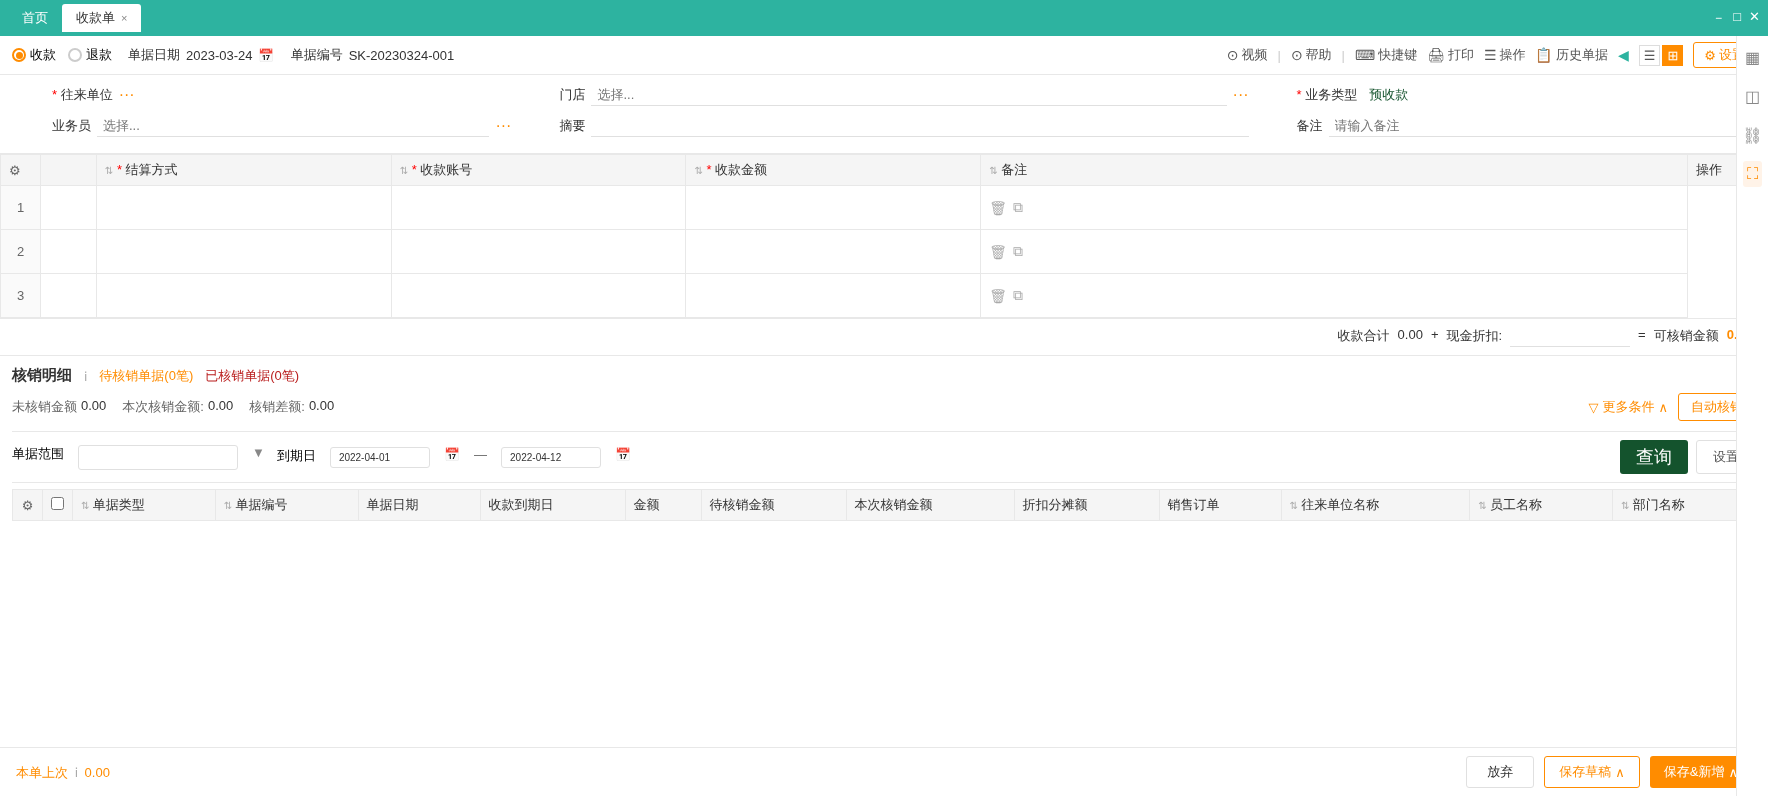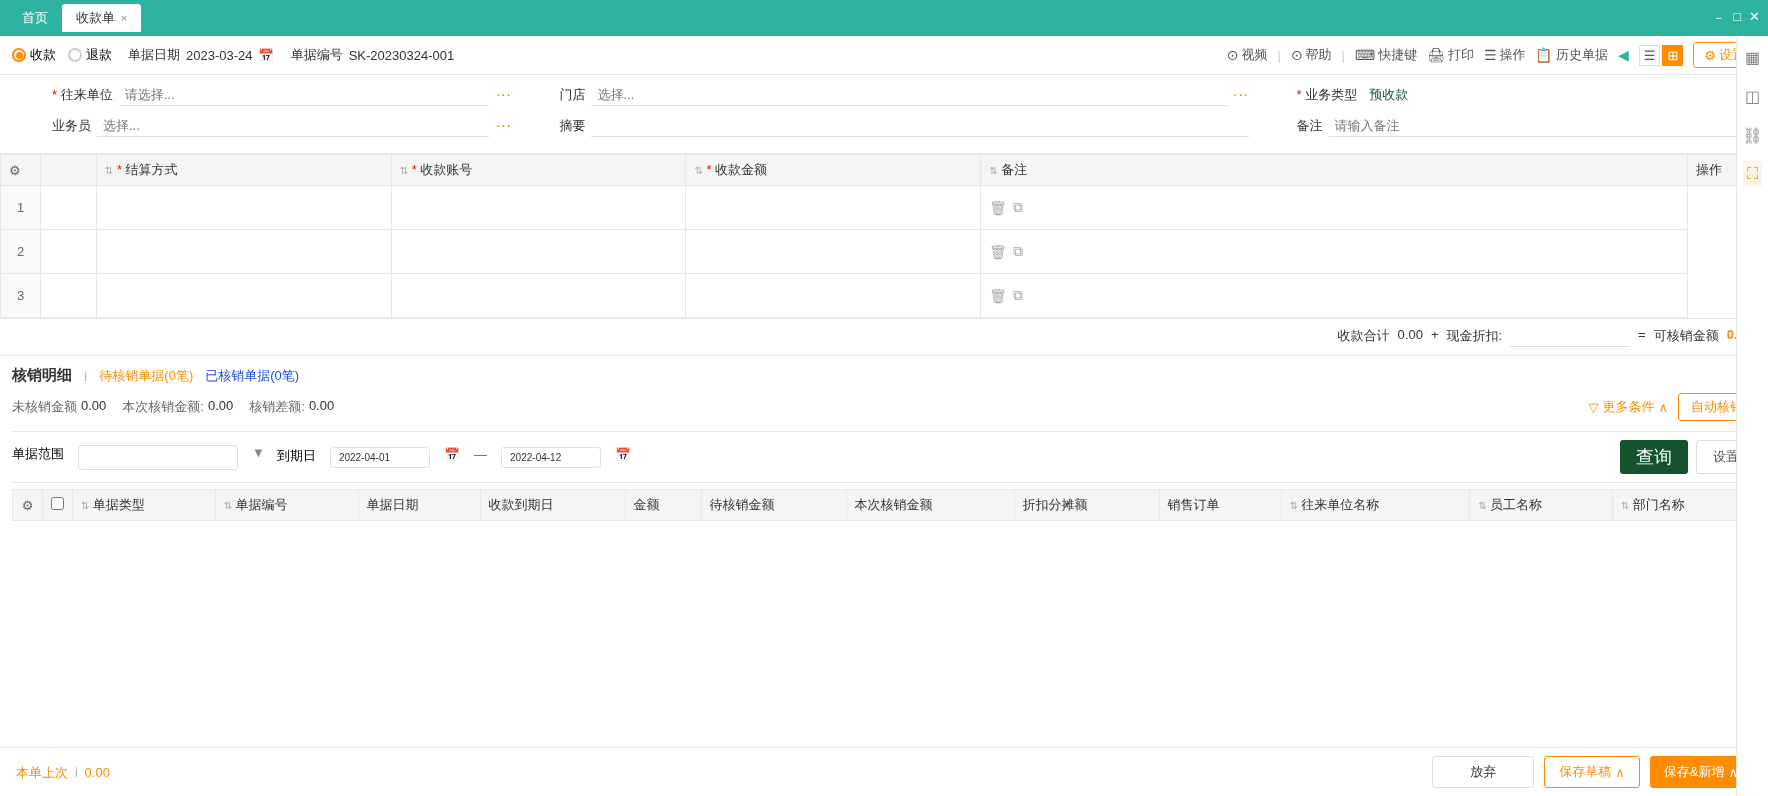--- a/index.html
+++ b/index.html
@@ -255,21 +255,21 @@
       border-top: 1px solid #e8e8e8;
       background: #fff;
       gap: 8px;
     }
     .footer-info { color: #333; font-size: 13px; }
     .footer-info span { color: #ff8c00; }
     .footer-right { margin-left: auto; display: flex; gap: 10px; }
     .btn-abandon {
       background: #fff;
       border: 1px solid #e0e0e0;
-      padding: 6px 37px;
+      padding: 6px 20px;
       border-radius: 3px;
       cursor: pointer;
       color: #333;
       font-size: 13px;
     }
     .btn-save-draft {
       background: #fff;
       border: 1px solid #ff8c00;
       color: #ff8c00;
       padding: 6px 14px;
@@ -388,21 +388,20 @@
         <span>⚙</span>
         <span>设置</span>
       </div>
     </div>
   </div>
 
   <div class="form-section">
     <div class="form-row">
       <div class="form-field required">
         <span class="field-label">往来单位</span>
-        <input type="text" class="form-input" placeholder="请选择..." style="">
         <span class="more-btn">···</span>
       </div>
       <div class="form-field" style="flex:1.5">
         <span class="field-label">门店</span>
         <input type="text" class="form-input" placeholder="选择..." style="">
         <span class="more-btn">···</span>
       </div>
       <div class="form-field required" style="flex:1">
         <span class="field-label">业务类型</span>
         <span class="field-value" style="flex:1;padding:3px 6px;color:#14532d;">预收款</span>
@@ -509,21 +508,21 @@
     <span>=</span>
     <span>可核销金额</span>
     <span class="summary-orange">0.00</span>
   </div>
 
   <div class="writeoff-section">
     <div class="writeoff-header">
       <span class="section-title">核销明细</span>
       <span class="info-icon">ℹ</span>
       <span class="tab-link">待核销单据(0笔)</span>
-      <span style="color:#1d4ed8;cursor:pointer;">已核销单据(0笔)</span>
+      <span style="color:#b91c1c;cursor:pointer;">已核销单据(0笔)</span>
     </div>
     <div class="writeoff-stats">
       <div class="stat-item">
         <span>未核销金额</span>
         <span class="stat-value">0.00</span>
       </div>
       <div class="stat-item">
         <span>本次核销金额:</span>
         <span class="stat-value">0.00</span>
       </div>

